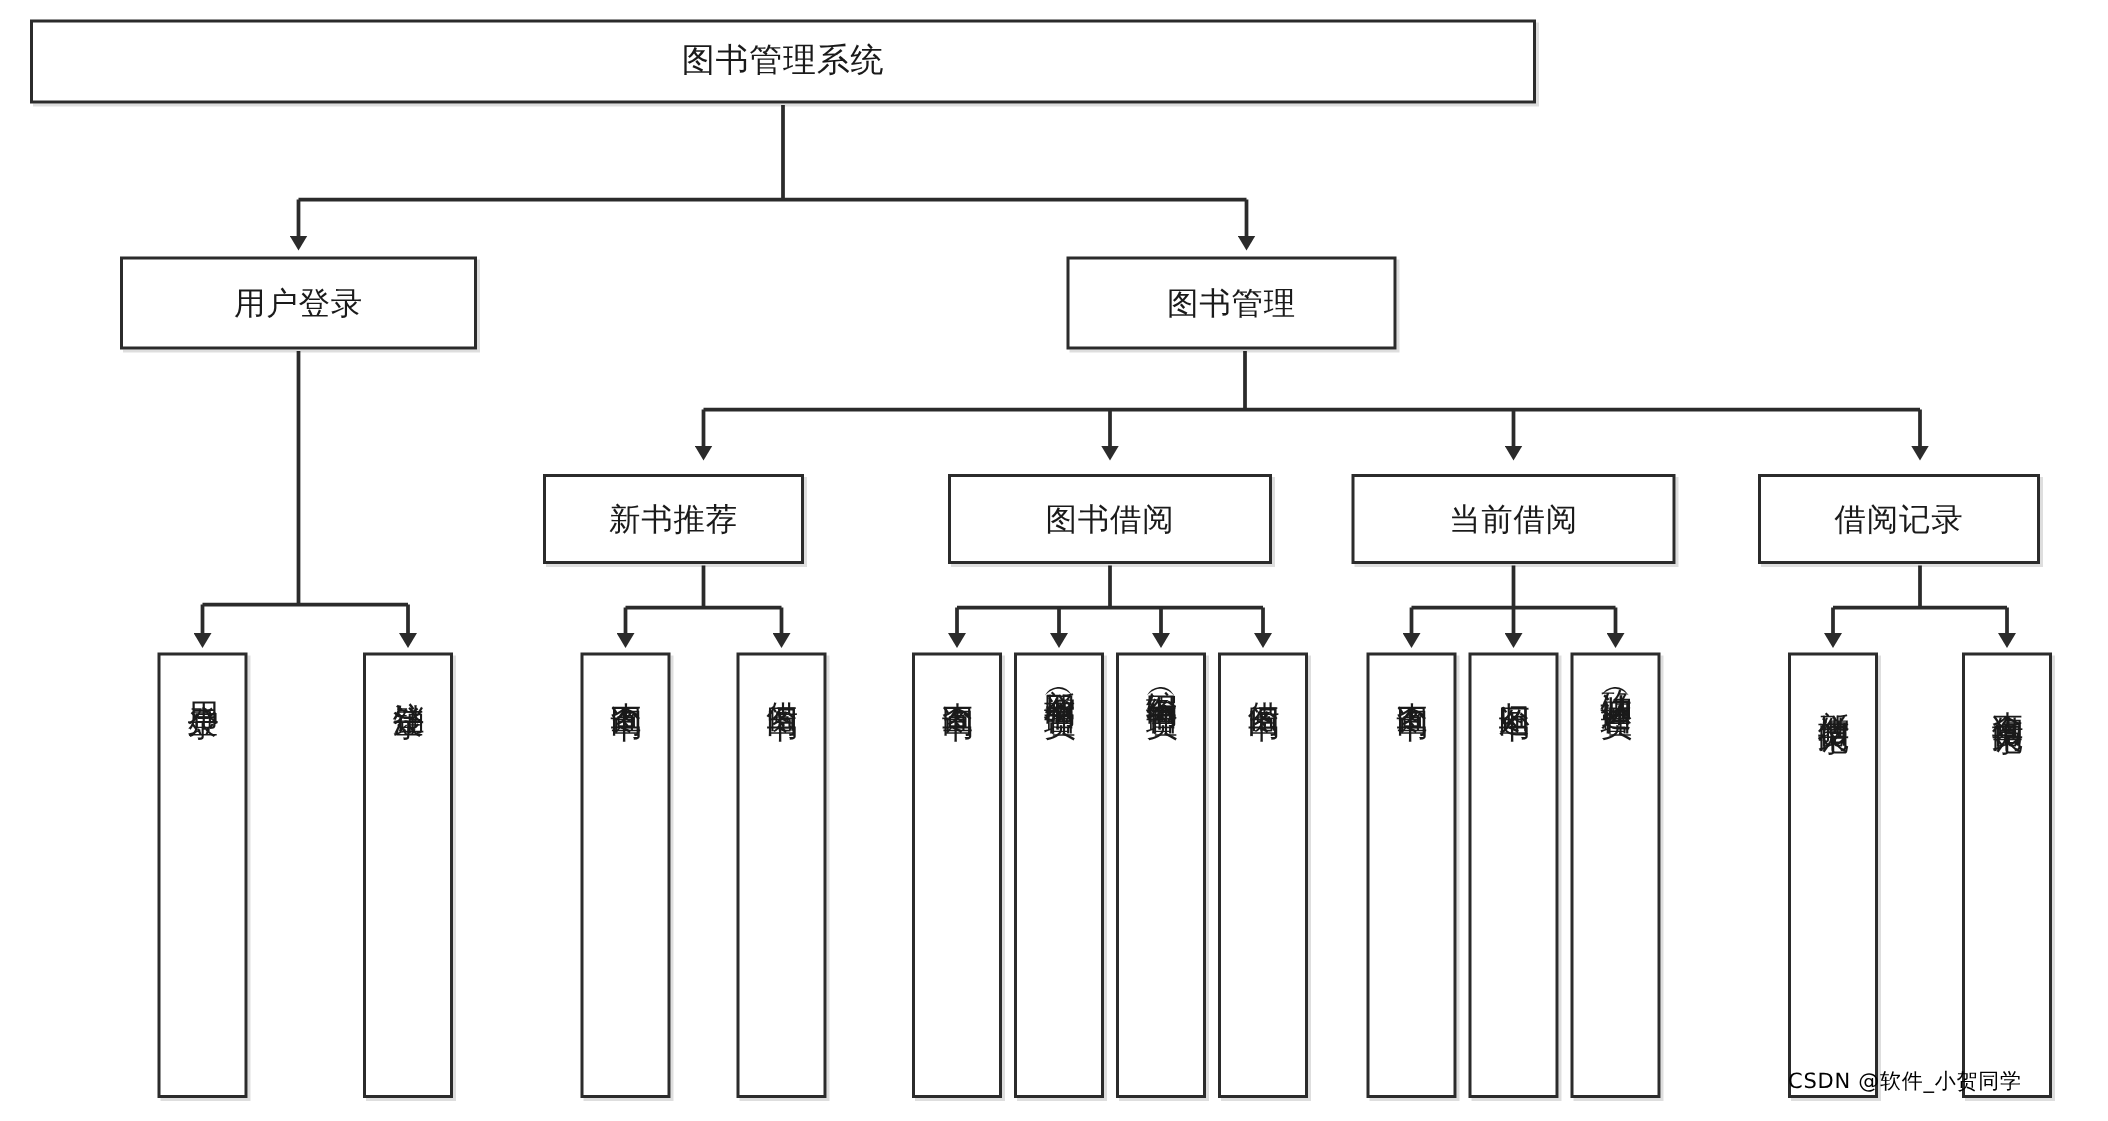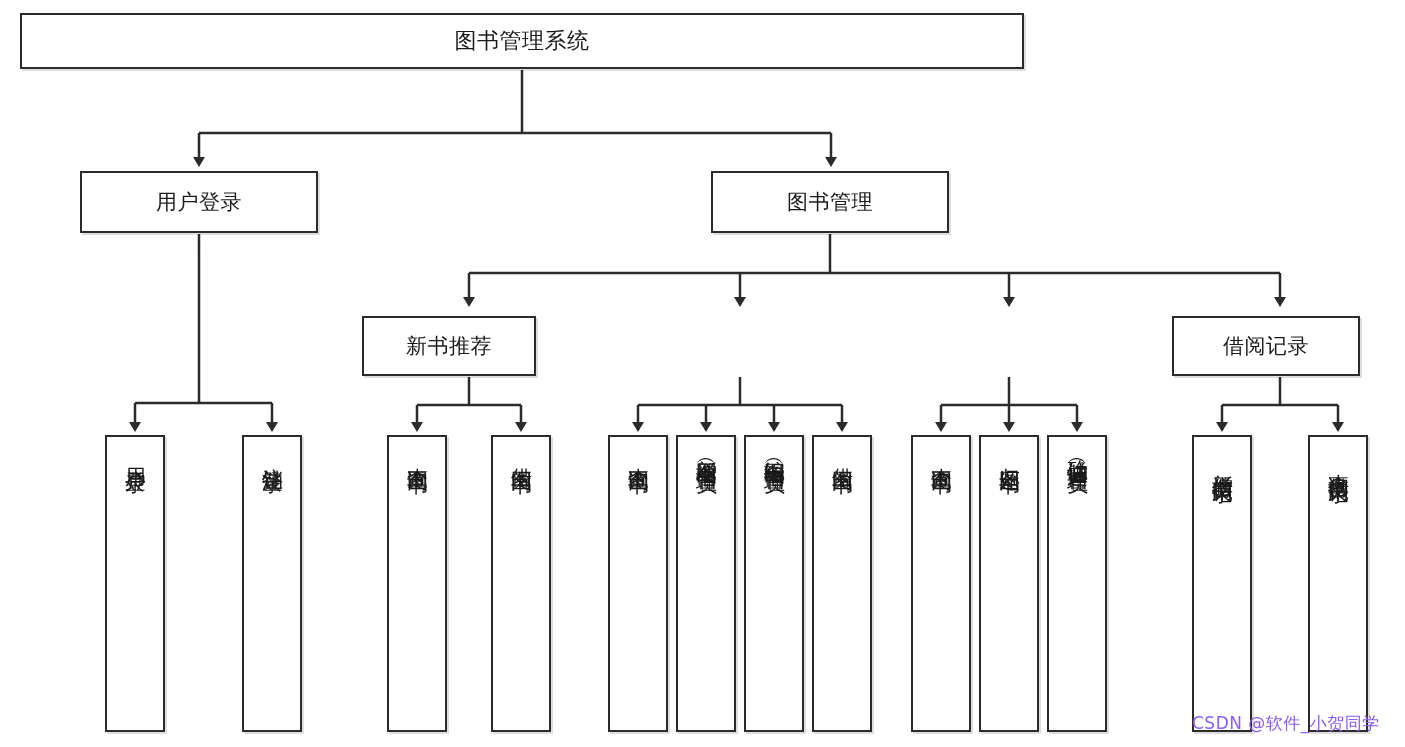--- a/index.html
+++ b/index.html
@@ -54,22 +54,22 @@
     text-orientation: upright;
     -webkit-writing-mode: vertical-rl;
     font-size: 21px;
     line-height: 1.0;
     letter-spacing: 2px;
     white-space: normal;
   }
   .node.root .label { font-size: 22px; }
   .watermark {
     position: absolute;
-    color: #8b5cf6;
-    font-size: 17px;
+    color: #000000;
+    font-size: 14px;
     letter-spacing: 0.5px;
     white-space: nowrap;
     user-select: none;
   }
 </style>
 </head>
 <body>
 
 <div id="canvas">
 
@@ -123,26 +123,32 @@
     </g>
   </svg>
 
   <div class="node root" style="left:20px; top:13px; width:1004px; height:56px;">
     <span class="label">图书管理系统</span>
   </div>
 
   <div class="node" style="left:80px; top:171px; width:238px; height:62px;">
     <span class="label">用户登录</span>
   </div>
-  <div class="node" style="left:711px; top:171px; width:238px; height:62px;">
+  <div class="node" style="left:711px; top:171px; width:220px; height:62px;">
     <span class="label">图书管理</span>
   </div>
 
   <div class="node" style="left:362px; top:316px; width:174px; height:60px;">
     <span class="label">新书推荐</span>
+  </div>
+  <div class="node" style="left:632px; top:316px; width:216px; height:60px;">
+    <span class="label">图书借阅</span>
+  </div>
+  <div class="node" style="left:901px; top:316px; width:216px; height:60px;">
+    <span class="label">当前借阅</span>
   </div>
   <div class="node" style="left:1172px; top:316px; width:188px; height:60px;">
     <span class="label">借阅记录</span>
   </div>
 
   <div class="node vertical" style="left:105px; top:435px; width:60px; height:297px;">
     <span class="label">用户登录</span>
   </div>
   <div class="node vertical" style="left:242px; top:435px; width:60px; height:297px;">
     <span class="label">注销登录</span>

